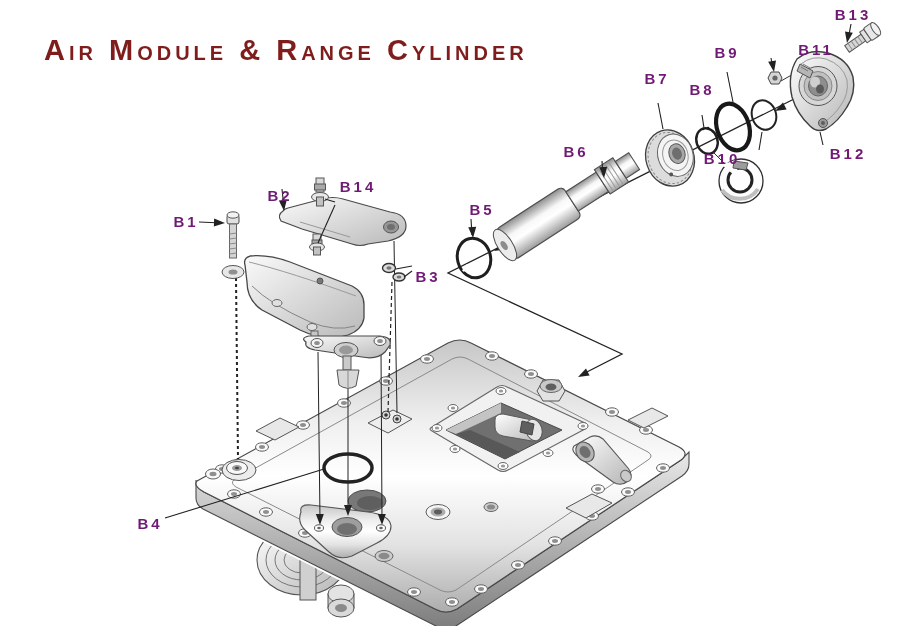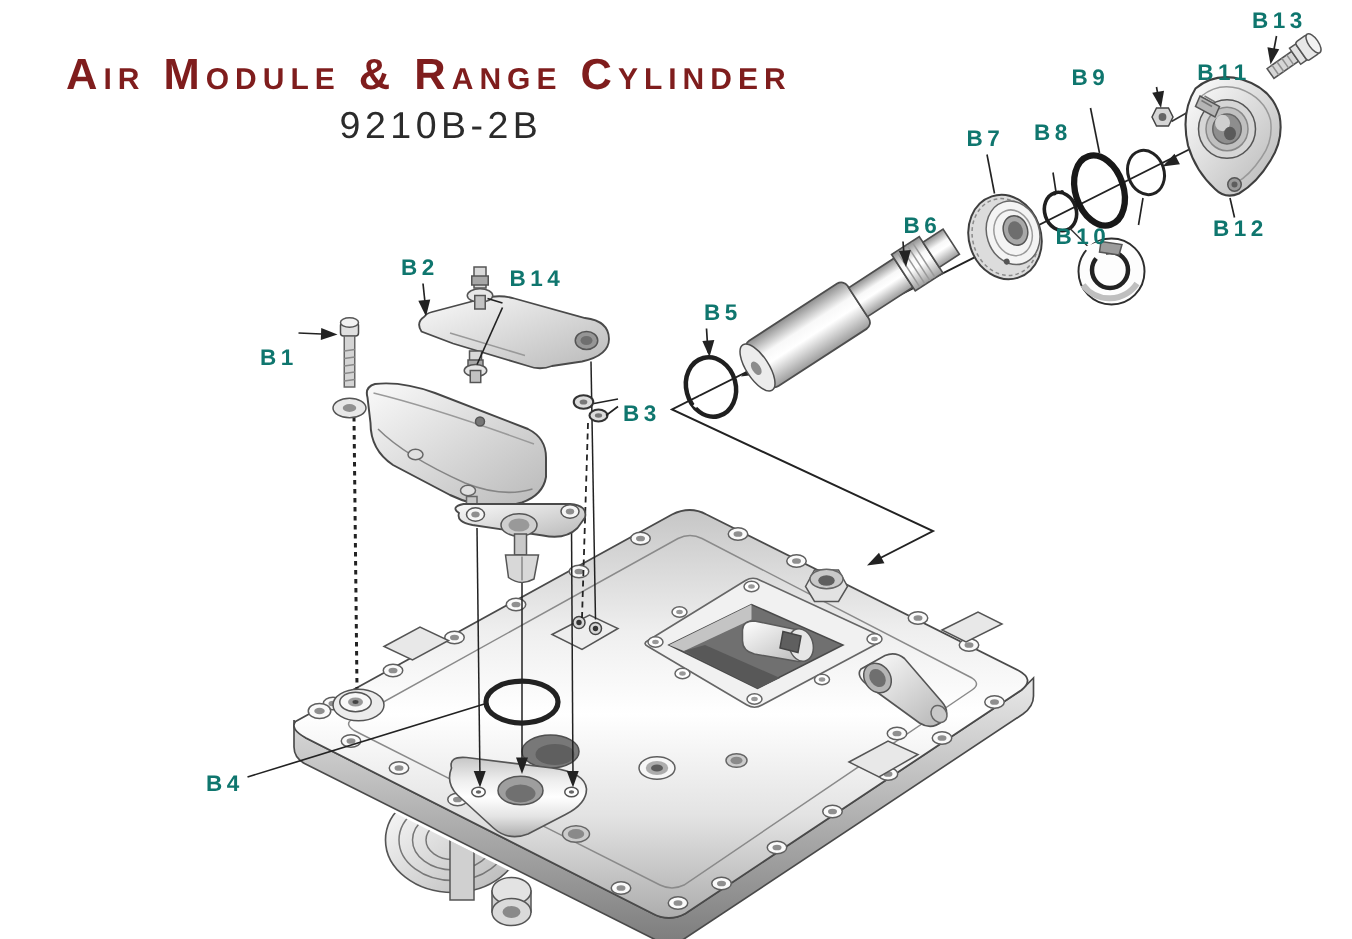--- a/index.html
+++ b/index.html
@@ -5,21 +5,21 @@
   html,body{margin:0;padding:0;background:#fff;}
   .stage{position:relative;width:901px;height:626px;background:#ffffff;overflow:hidden;
          font-family:"Liberation Sans",sans-serif;}
   .diagram-svg{position:absolute;left:0;top:0;}
   .title{position:absolute;left:44px;top:34px;width:515px;
          font-size:29px;font-weight:bold;letter-spacing:4px;color:#7f1d1d;
          font-variant:small-caps;white-space:nowrap;}
   .subtitle{position:absolute;left:44px;top:70px;width:500px;text-align:center;
          font-size:25px;letter-spacing:3px;color:#2b2b2b;white-space:nowrap;}
   .callout{position:absolute;transform:translate(-50%,-50%);
-         font-size:15px;font-weight:bold;letter-spacing:3px;color:#0f766e;white-space:nowrap;}
+         font-size:15px;font-weight:bold;letter-spacing:3px;color:#701a75;white-space:nowrap;}
 </style>
 </head>
 <body>
 
 <div class="stage">
 
   <svg class="diagram-svg" width="901" height="626" viewBox="0 0 901 626">
     <defs>
       <linearGradient id="gTop" x1="0" y1="0" x2="0" y2="1">
         <stop offset="0" stop-color="#c6c6c6"></stop>
@@ -410,29 +410,28 @@
       <polygon points="0,0 -11,-4 -11,4" transform="translate(225,223) rotate(2)"></polygon>
       <polygon points="0,0 -11,-4 -11,4" transform="translate(284,211) rotate(84)"></polygon>
       <polygon points="0,0 -11,-4 -11,4" transform="translate(473,238) rotate(86)"></polygon>
       <polygon points="0,0 -11,-4 -11,4" transform="translate(604,178) rotate(86)"></polygon>
       <polygon points="0,0 -11,-4 -11,4" transform="translate(774,72) rotate(80)"></polygon>
       <polygon points="0,0 -11,-4 -11,4" transform="translate(847,43) rotate(100)"></polygon>
     </g>
   </svg>
 
   <div class="title">Air Module &amp; Range Cylinder</div>
-  <div class="subtitle">9210B-2B</div>
-
-  <div class="callout" style="left:186px;top:239px">B1</div>
-  <div class="callout" style="left:280px;top:179px">B2</div>
+
+  <div class="callout" style="left:186px;top:221px">B1</div>
+  <div class="callout" style="left:280px;top:195px">B2</div>
   <div class="callout" style="left:428px;top:276px">B3</div>
   <div class="callout" style="left:150px;top:523px">B4</div>
   <div class="callout" style="left:482px;top:209px">B5</div>
-  <div class="callout" style="left:615px;top:151px">B6</div>
-  <div class="callout" style="left:657px;top:93px">B7</div>
+  <div class="callout" style="left:576px;top:151px">B6</div>
+  <div class="callout" style="left:657px;top:78px">B7</div>
   <div class="callout" style="left:702px;top:89px">B8</div>
   <div class="callout" style="left:727px;top:52px">B9</div>
   <div class="callout" style="left:722px;top:158px">B10</div>
   <div class="callout" style="left:816px;top:49px">B11</div>
-  <div class="callout" style="left:827px;top:153px">B12</div>
+  <div class="callout" style="left:848px;top:153px">B12</div>
   <div class="callout" style="left:853px;top:14px">B13</div>
   <div class="callout" style="left:358px;top:186px">B14</div>
 </div>
 
 </body></html>

